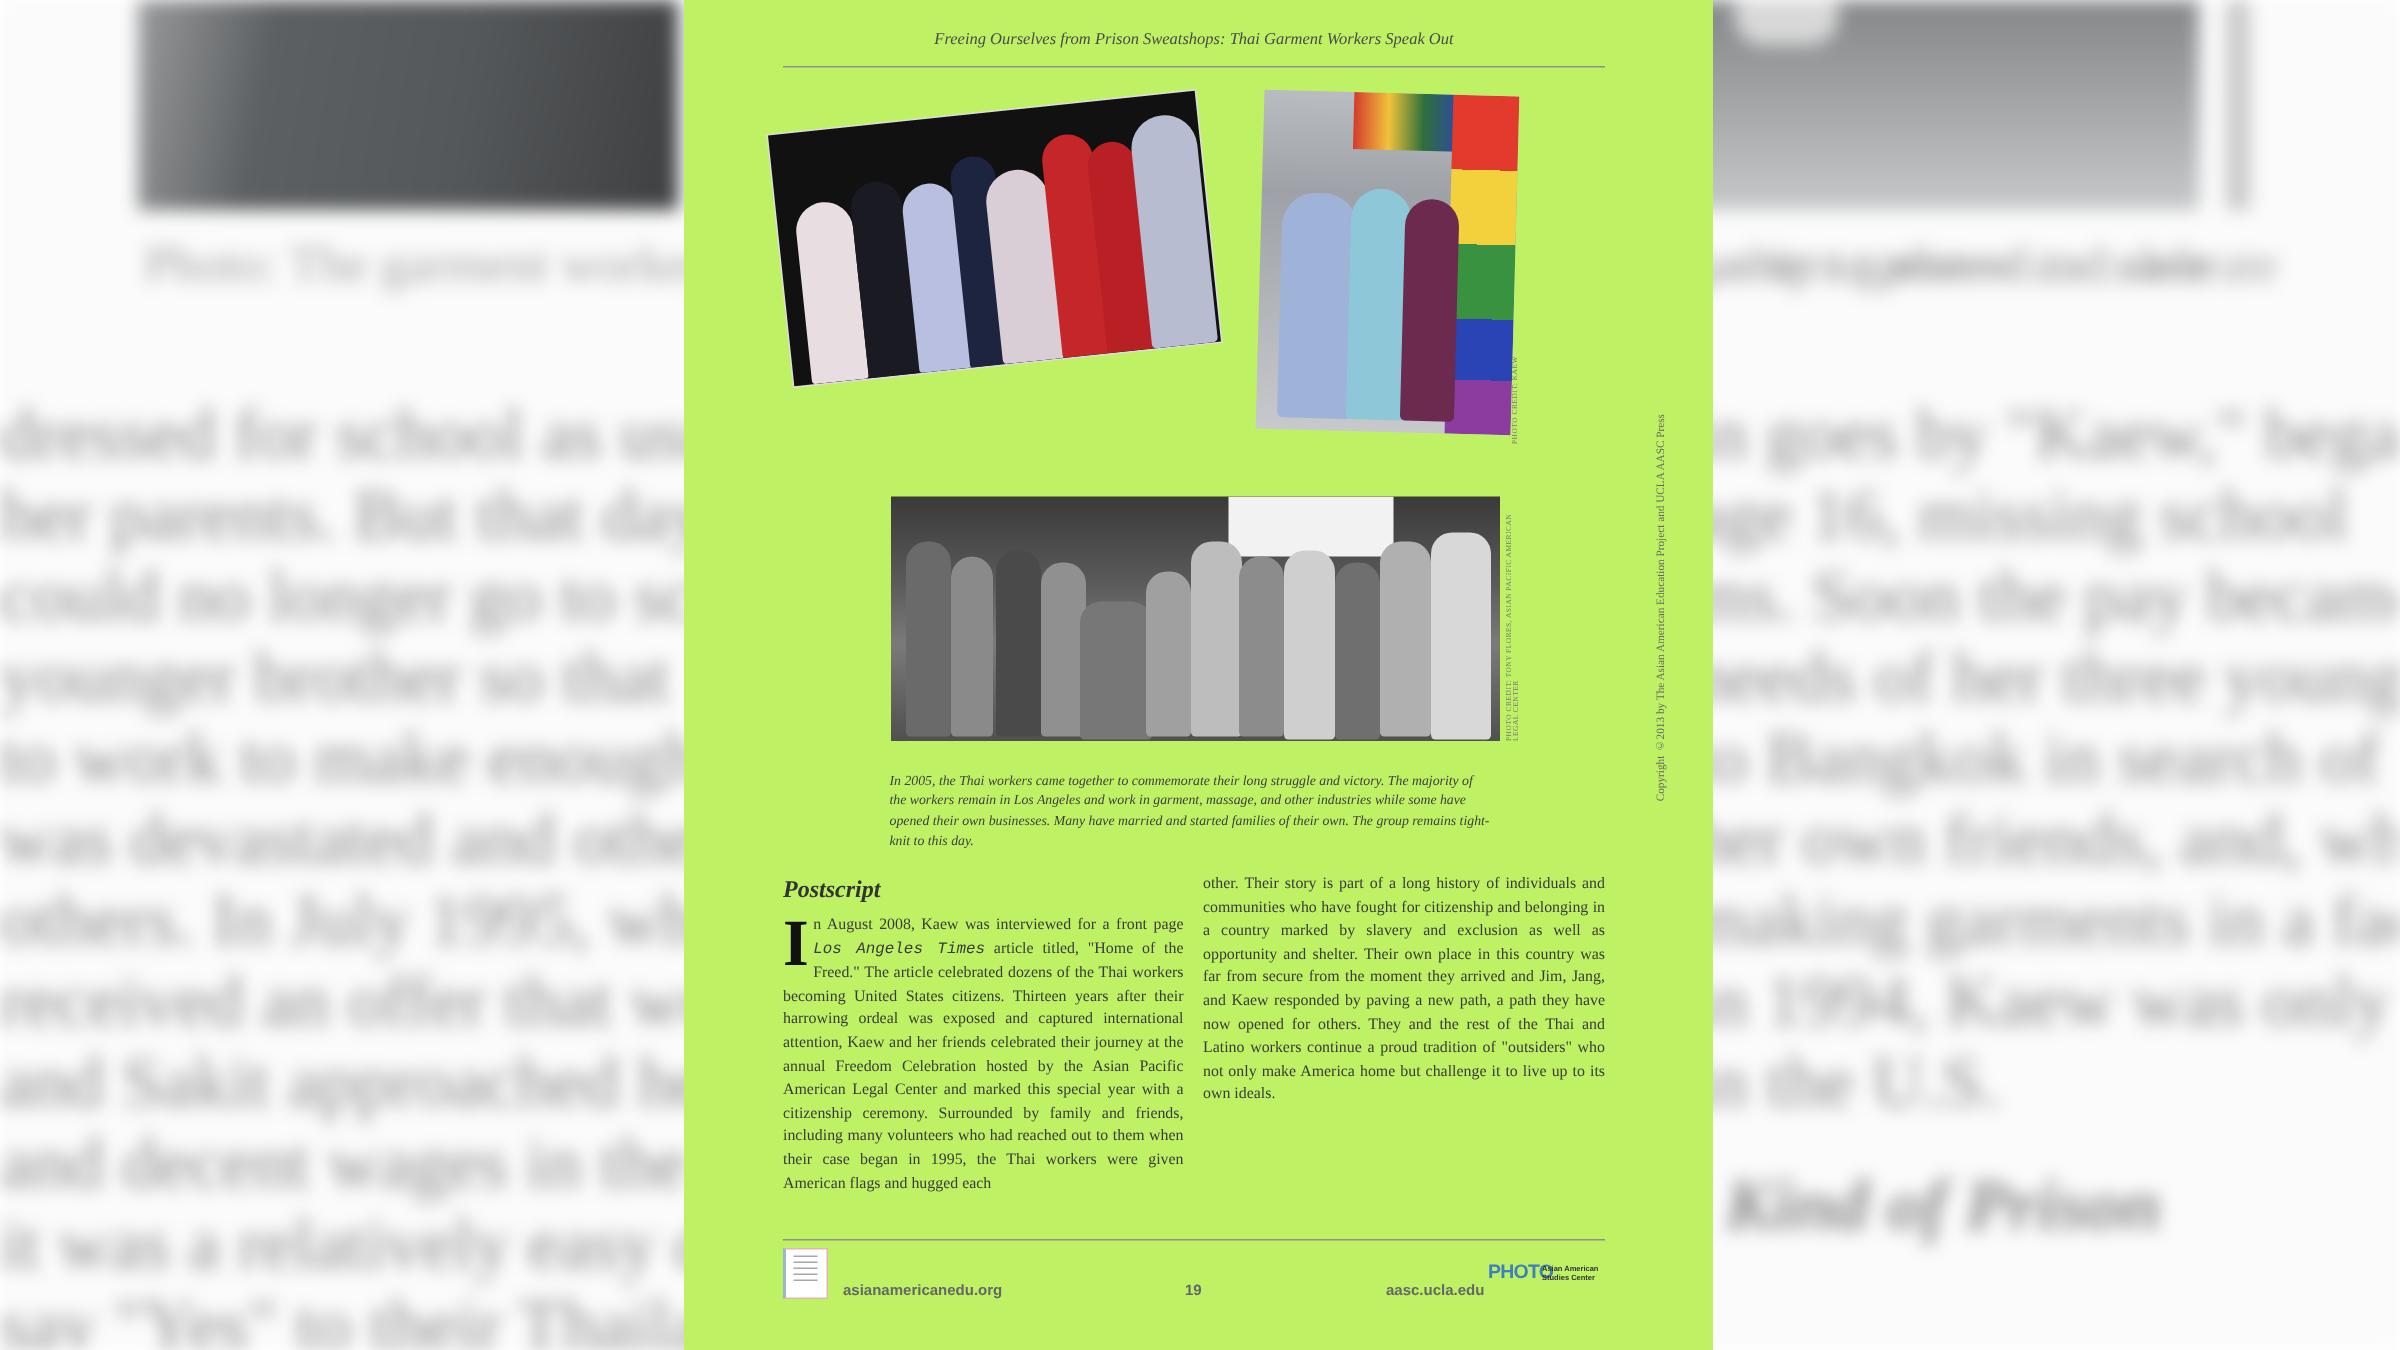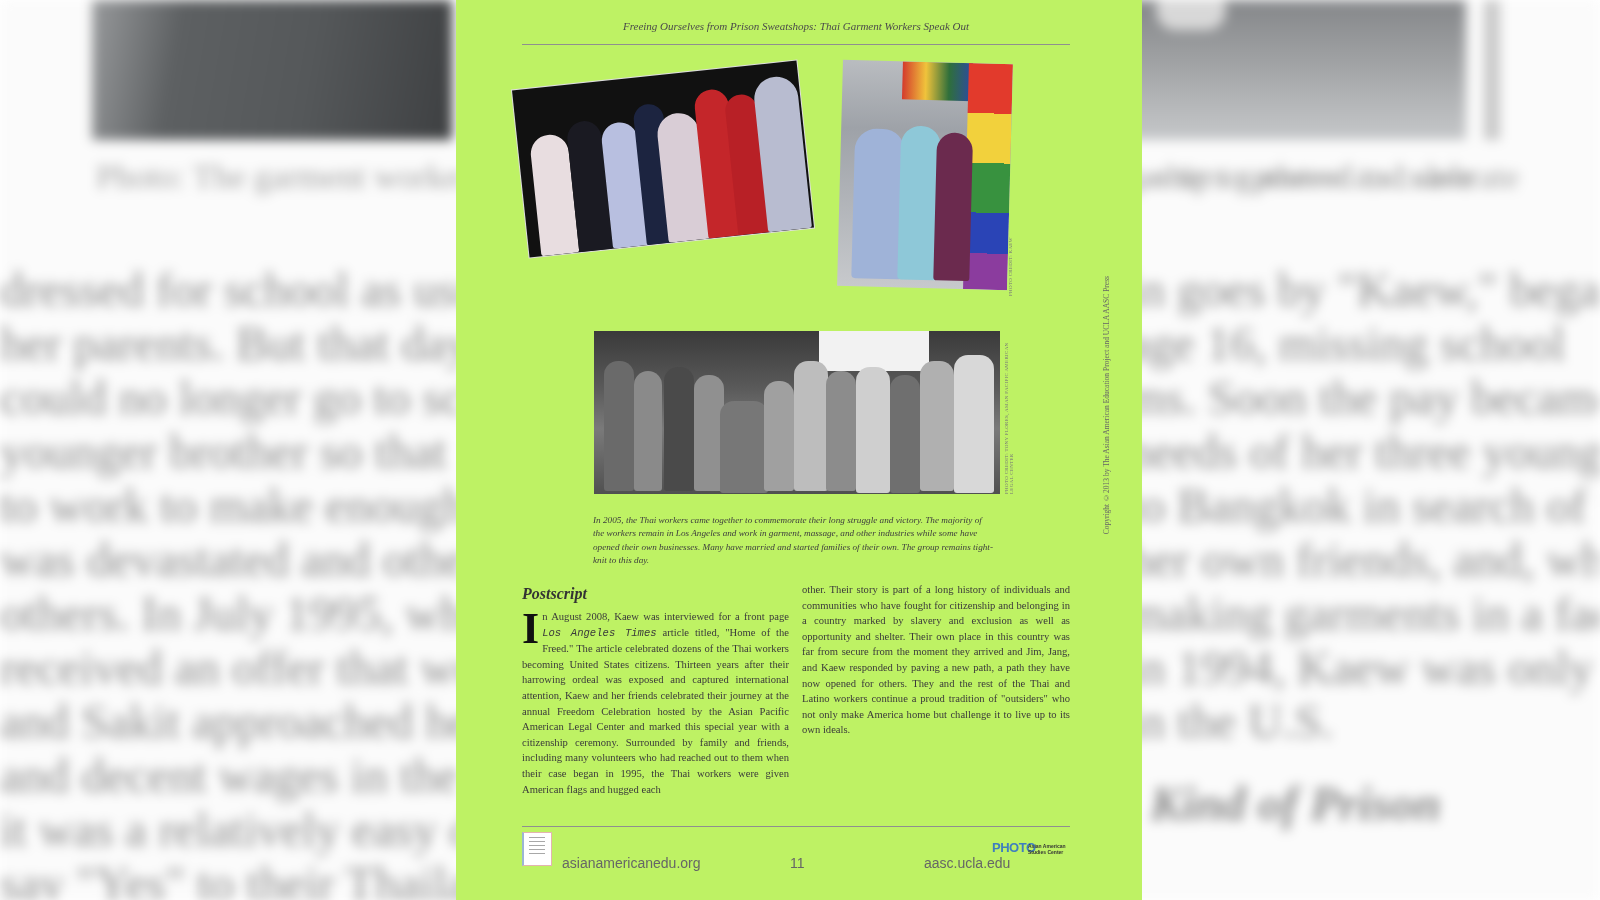--- a/index.html
+++ b/index.html
@@ -56,21 +56,21 @@
     .indent { display: block; text-indent: 16px; }
     .col em { font-style: italic; font-family: Liberation Mono, monospace; }
 
     .copyright-vertical { position: absolute; left: 646px; top: 276px; font-size: 7.5px; color: #666;
       writing-mode: vertical-rl; transform: rotate(180deg); white-space: nowrap; }
 
     .rule-bottom { position: absolute; left: 66px; top: 826px; width: 548px; height: 1px; background: #8f8f8f; }
     .footer-logo-left { position: absolute; left: 66px; top: 832px; width: 30px; height: 34px;
       border: 1px solid #e3b4b0; border-left: 2px solid #9bb6d4; background: #fff; }
     .footer-logo-left span { display: block; margin: 4px 0 0 5px; width: 16px; height: 1px; background: #a8a8a8; box-shadow: 0 4px 0 #a8a8a8, 0 8px 0 #a8a8a8, 0 12px 0 #a8a8a8, 0 16px 0 #a8a8a8; }
-    .footer-text { position: absolute; top: 855px; font-family: "Liberation Sans", sans-serif; font-size: 14px; color: #666; }
+    .footer-text { position: absolute; top: 855px; font-family: "Liberation Sans", sans-serif; font-size: 10px; color: #666; font-weight: bold; }
     .footer-left { left: 106px; }
     .footer-center { left: 334px; }
     .footer-right { left: 468px; }
     .ucla-logo { position: absolute; left: 536px; top: 840px; font-family: "Liberation Sans", sans-serif; font-weight: bold; font-size: 13px; color: #3f7fbf; letter-spacing: -0.5px; }
     .ucla-sub { position: absolute; left: 572px; top: 843px; font-family: "Liberation Sans", sans-serif; font-size: 5px; line-height: 6px; font-weight: bold; color: #333; width: 42px; }
   </style>
 </head>
 <body>
 
 <div class="bg-layer">
@@ -160,17 +160,17 @@
     <span>other. Their story is part of a long history of individuals and communities who have fought for citizenship and belonging in a country marked by slavery and exclusion as well as opportunity and shelter. Their own place in this country was far from secure from the moment they arrived and Jim, Jang, and Kaew responded by paving a new path, a path they have now opened for others. They and the rest of the Thai and Latino workers continue a proud tradition of "outsiders" who not only make America home but challenge it to live up to its own ideals.</span>
   </div>
 
   <div class="copyright-vertical">Copyright ©2013 by The Asian American Education Project and UCLA AASC Press</div>
 
   <div class="rule-bottom"></div>
   <div class="footer-logo-left">
       <span></span>
     </div>
   <div class="footer-text footer-left">asianamericanedu.org</div>
-  <div class="footer-text footer-center">11</div>
+  <div class="footer-text footer-center">19</div>
   <div class="footer-text footer-right">aasc.ucla.edu</div>
   <div class="ucla-logo">PHOTO</div>
   <div class="ucla-sub">Asian American Studies Center</div>
 </div>
 
 </body></html>

